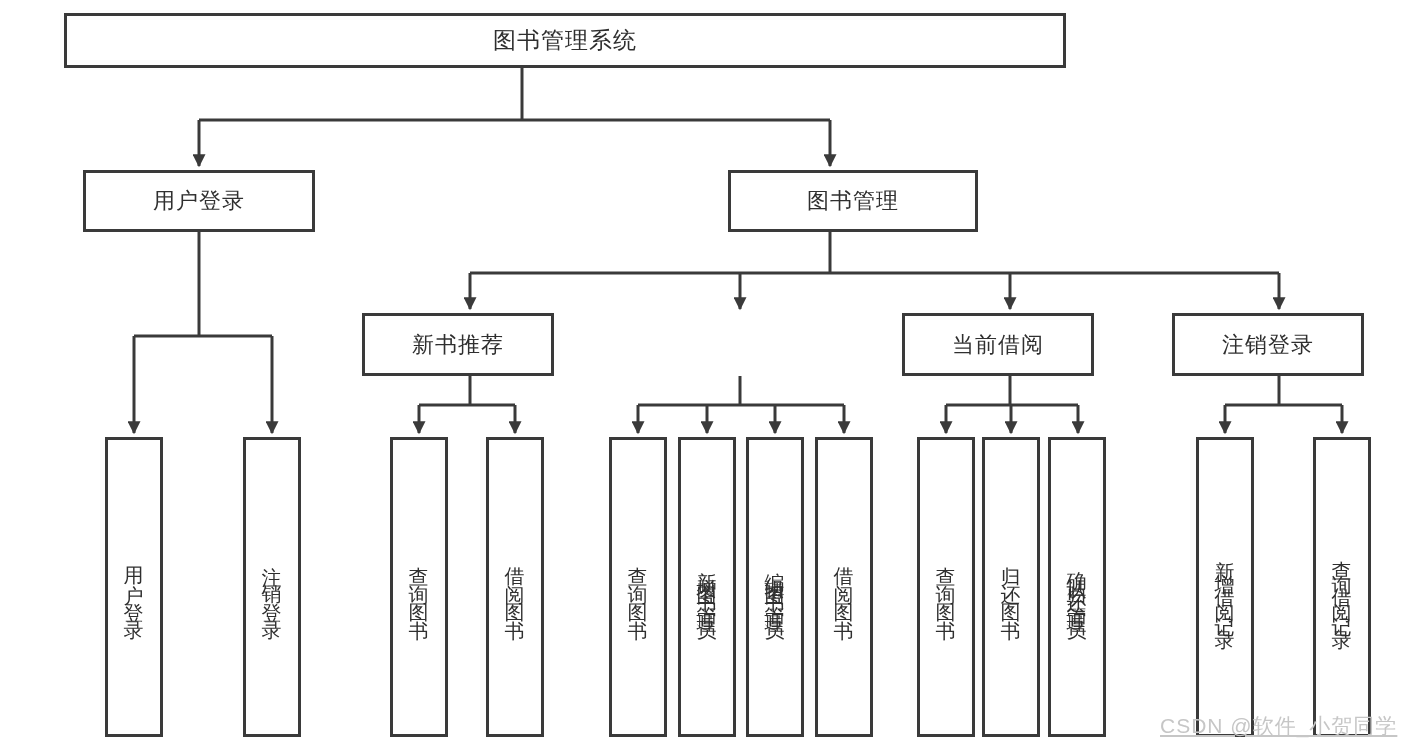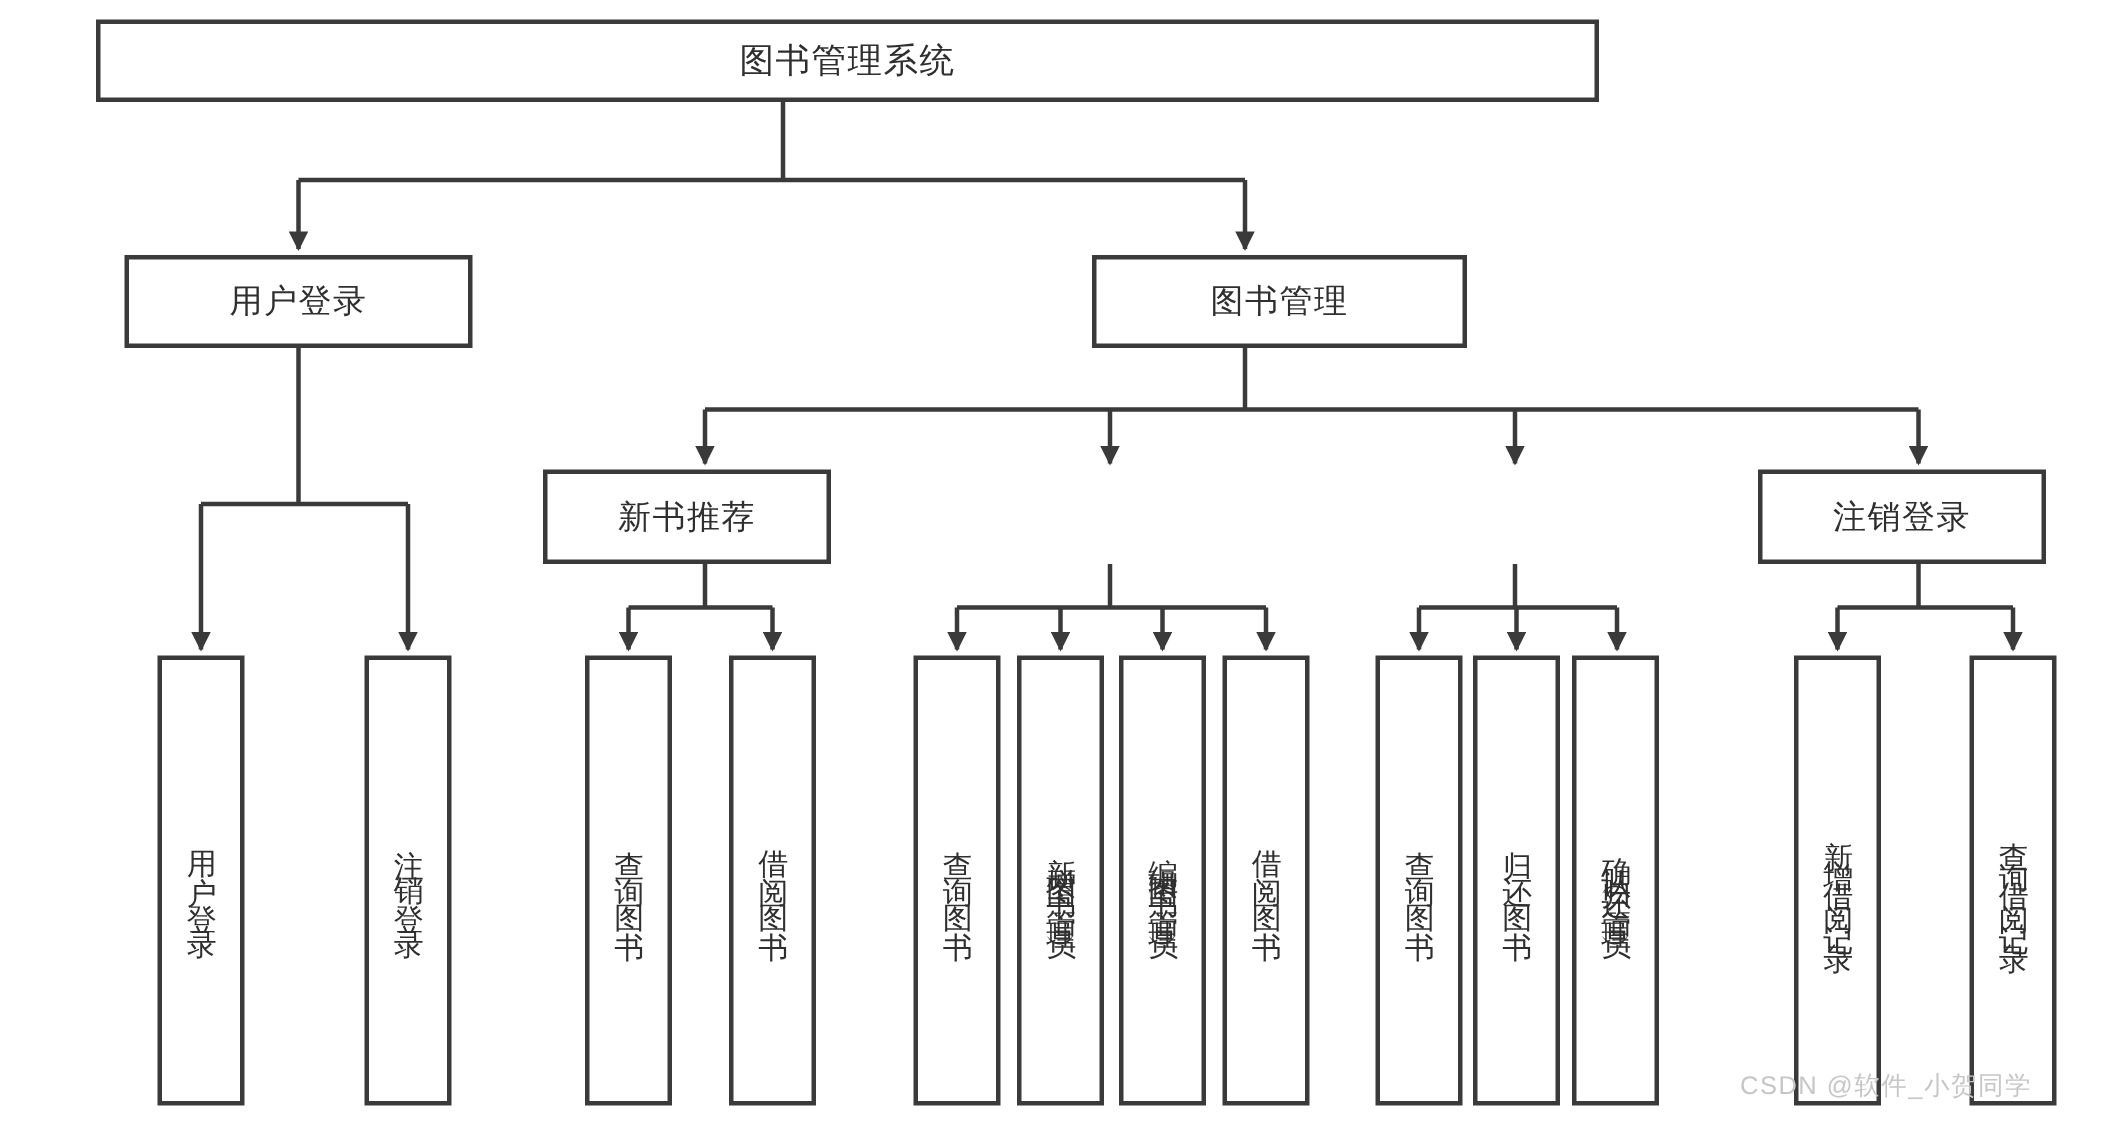--- a/index.html
+++ b/index.html
@@ -64,24 +64,25 @@
   .l-9  { left: 917px; }
   .l-10 { left: 982px; }
   .l-11 { left: 1048px; }
   .l-12 { left: 1196px; }
   .l-13 { left: 1313px; }
   .watermark {
     position: absolute;
     left: 1160px;
     top: 712px;
     z-index: 5;
-    font-size: 17px;
+    font-size: 21px;
     color: #c6c6c6;
     letter-spacing: 1px;
     white-space: nowrap;
+    text-decoration: underline;
   }
 </style>
 </head>
 <body>
 
 <div class="canvas">
 
   <svg class="connectors" width="1405" height="747" viewBox="0 0 1405 747" xmlns="http://www.w3.org/2000/svg">
     <defs>
       <marker id="arrowhead" viewBox="0 0 10 10" refX="9" refY="5" markerWidth="15" markerHeight="13" orient="auto" markerUnits="userSpaceOnUse">
@@ -131,20 +132,21 @@
       <line x1="1342" y1="405" x2="1342" y2="433" marker-end="url(#arrowhead)"></line>
     </g>
   </svg>
 
   <div class="node node--root">图书管理系统</div>
 
   <div class="node node--branch b-user">用户登录</div>
   <div class="node node--branch b-book">图书管理</div>
 
   <div class="node node--group g-new">新书推荐</div>
+  <div class="node node--group g-current">当前借阅</div>
   <div class="node node--group g-records">注销登录</div>
 
   <div class="node leaf l-1">用户登录</div>
   <div class="node leaf l-2">注销登录</div>
 
   <div class="node leaf l-3">查询图书</div>
   <div class="node leaf l-4">借阅图书</div>
 
   <div class="node leaf l-5">查询图书</div>
   <div class="node leaf leaf--lg l-6">新增图书（管理员）</div>

